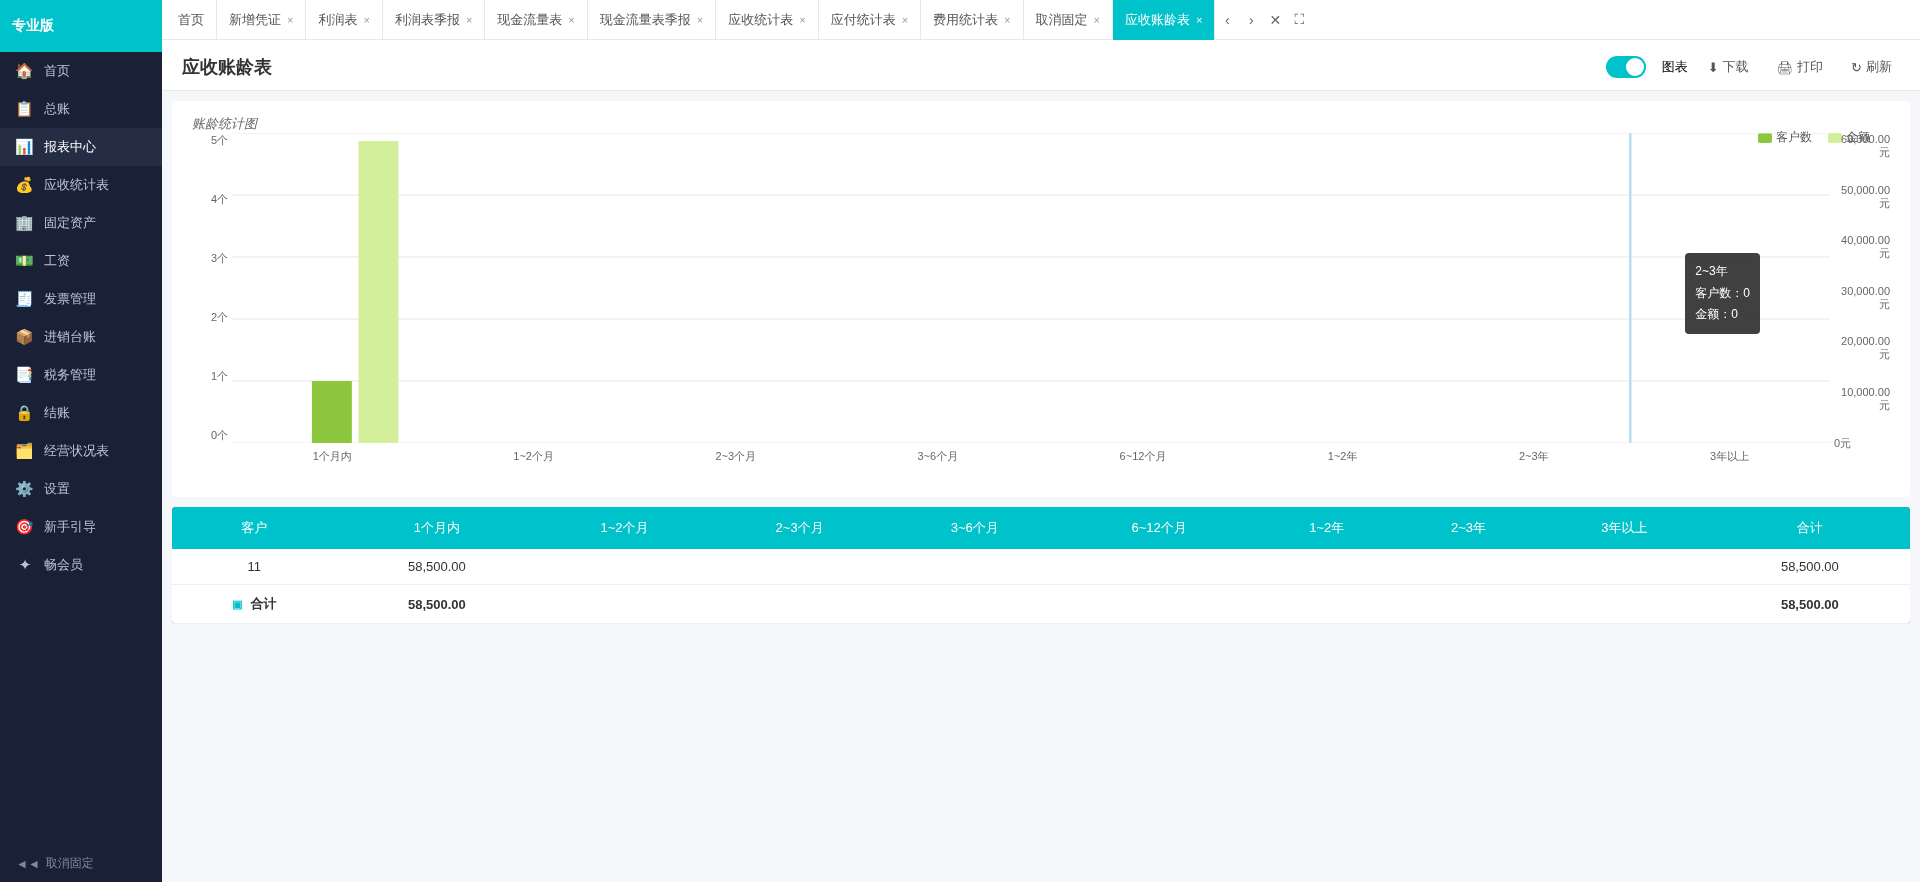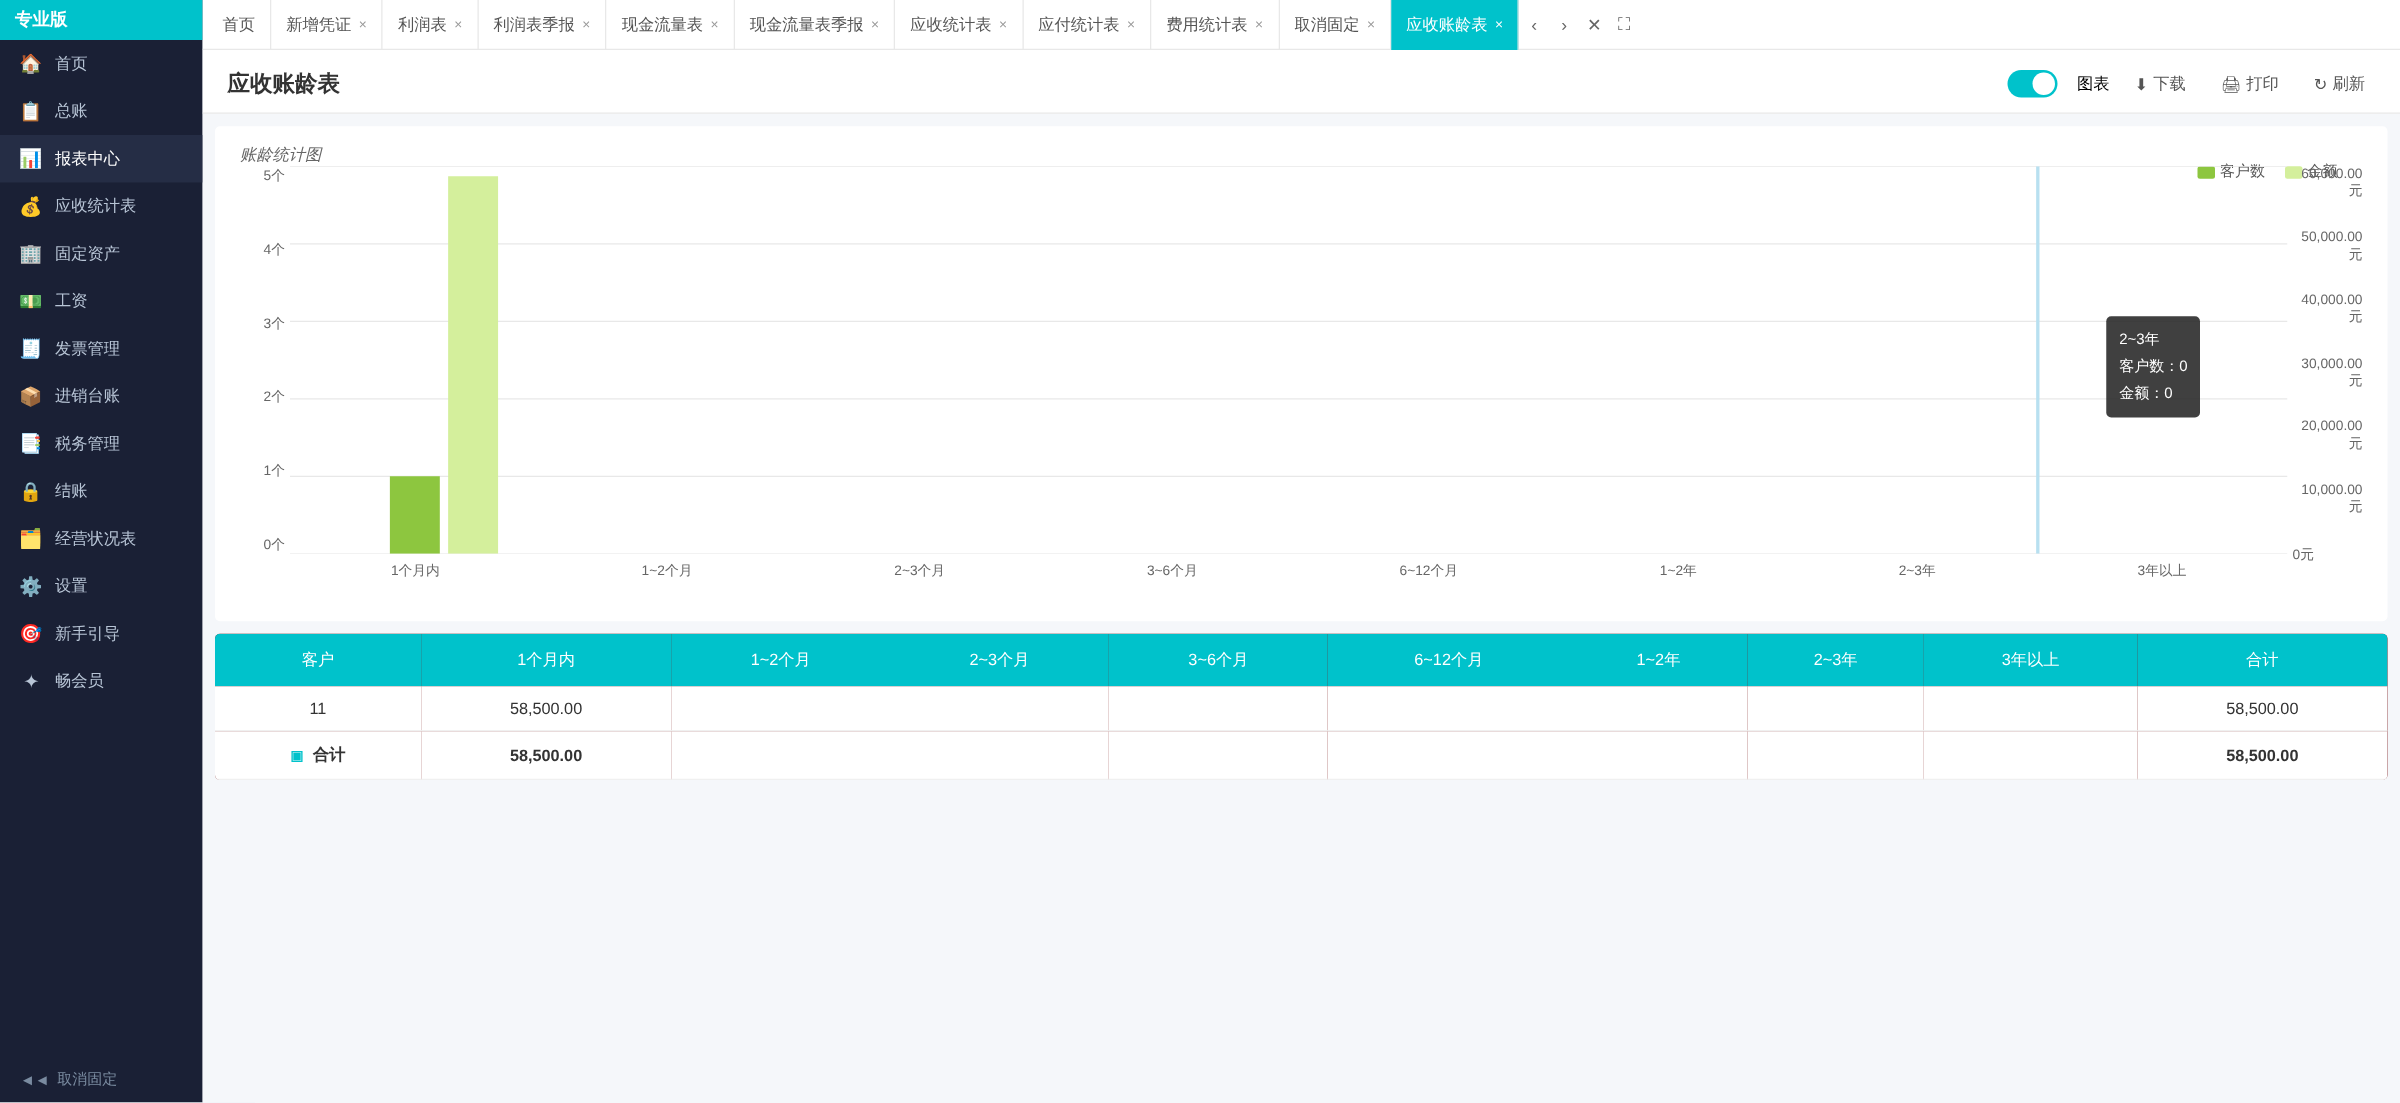--- a/index.html
+++ b/index.html
@@ -10,21 +10,21 @@
       width: 162px;
       background: #1a2035;
       color: #cdd5e0;
       display: flex;
       flex-direction: column;
       flex-shrink: 0;
       height: 100%;
     }
     .sidebar-logo {
       background: #00c2cb;
-      height: 32px;
+      height: 52px;
       display: flex;
       align-items: center;
       padding: 0 12px;
       font-size: 14px;
       font-weight: bold;
       color: white;
     }
     .sidebar-item {
       display: flex;
       align-items: center;

